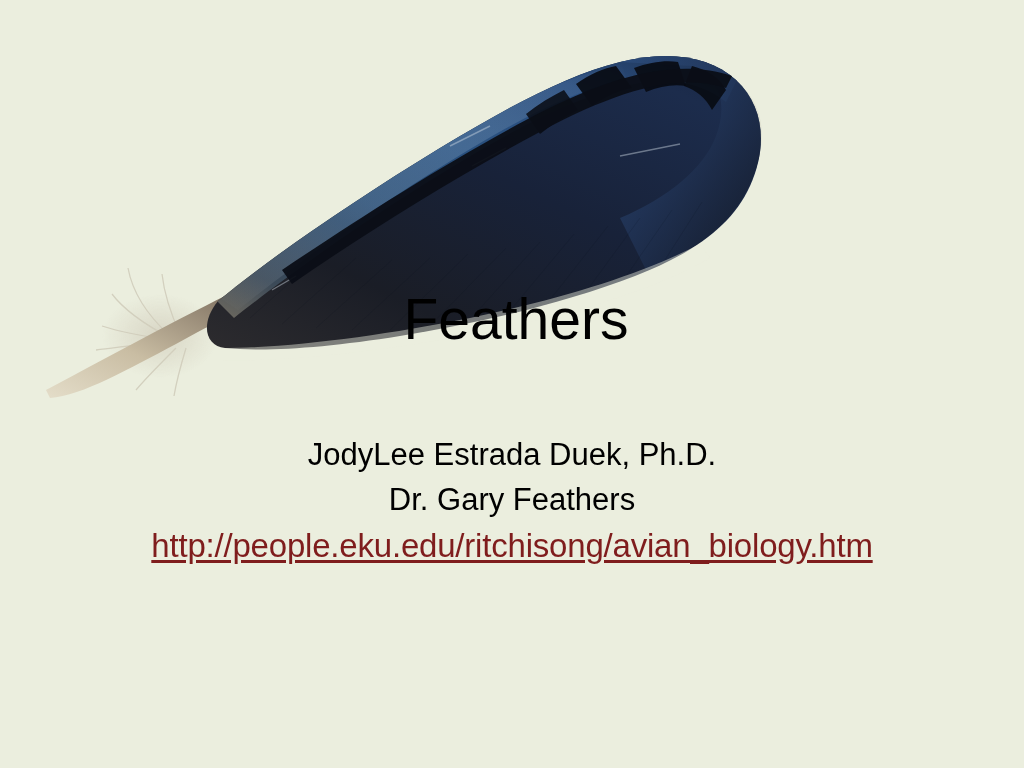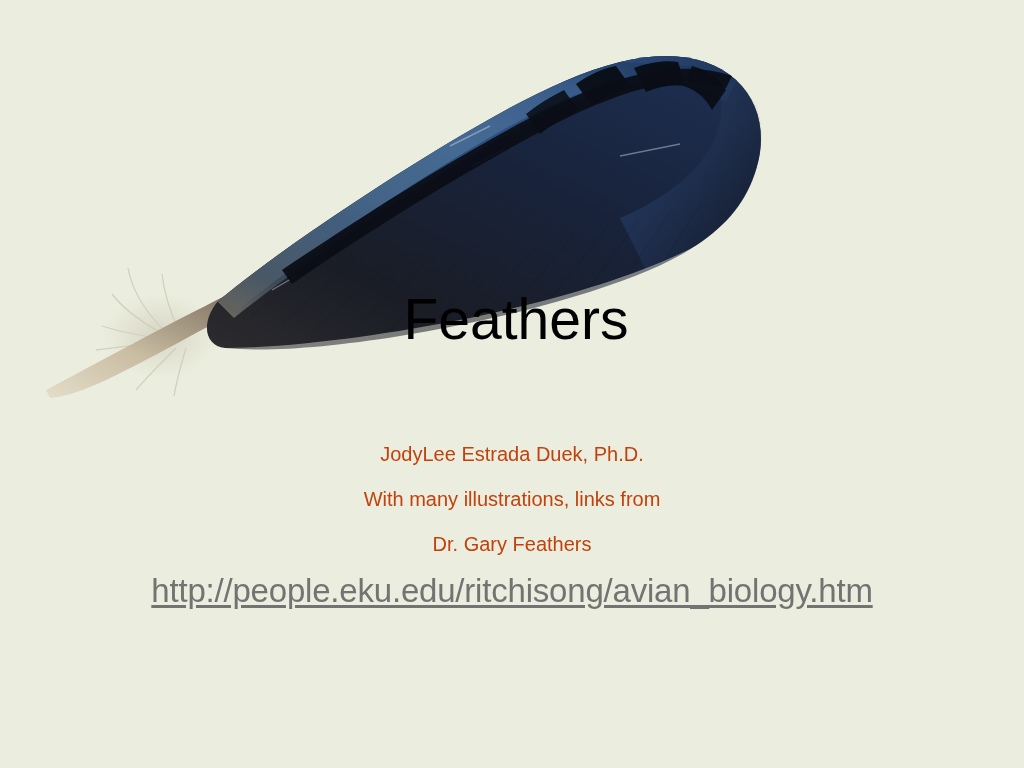--- a/index.html
+++ b/index.html
@@ -58,33 +58,33 @@
   
   .subtitle-block {
     position: absolute;
     left: 0;
     top: 432px;
     width: 1024px;
     text-align: center;
   }
   .subtitle-line {
     font-family: "Liberation Sans", sans-serif;
-    font-size: 20px;
+    font-size: 31px;
     font-weight: 400;
     line-height: 45px;
-    color: #c2410c;
+    color: #000000;
     white-space: nowrap;
   }
   .subtitle-link {
     display: inline-block;
     font-family: "Liberation Sans", sans-serif;
     font-size: 33px;
     font-weight: 400;
     line-height: 47px;
-    color: #737373;
+    color: #7f1d1d;
     text-decoration: underline;
     text-underline-offset: 3px;
     white-space: nowrap;
     letter-spacing: -0.2px;
   }
 </style>
 </head>
 <body>
 
 <div class="slide">
@@ -222,18 +222,17 @@
                L690,240 C630,274 548,298 452,316 C358,334 266,344 200,342 Z" fill="#ebeede" opacity="0.45" filter="softBlur"></path>
     </svg>
   </div>
 
   <div class="title-block">
     <span class="slide-title">Feathers</span>
   </div>
 
   <div class="subtitle-block">
     <div class="subtitle-line">JodyLee Estrada Duek, Ph.D.</div>
-    <div class="subtitle-line">With many illustrations, links from</div>
     <div class="subtitle-line">Dr. Gary Feathers</div>
     <a class="subtitle-link" href="#">http://people.eku.edu/ritchisong/avian_biology.htm</a>
   </div>
 
 </div>
 
 </body></html>

